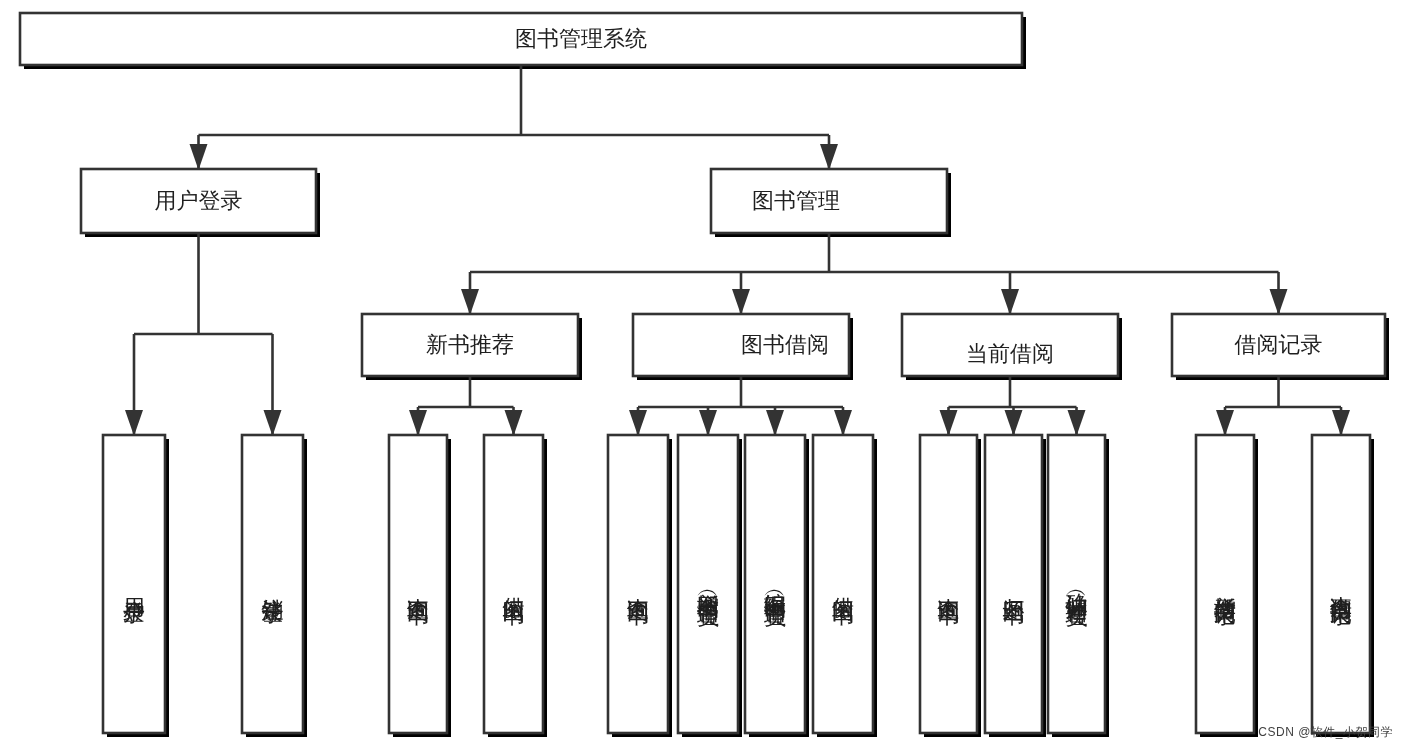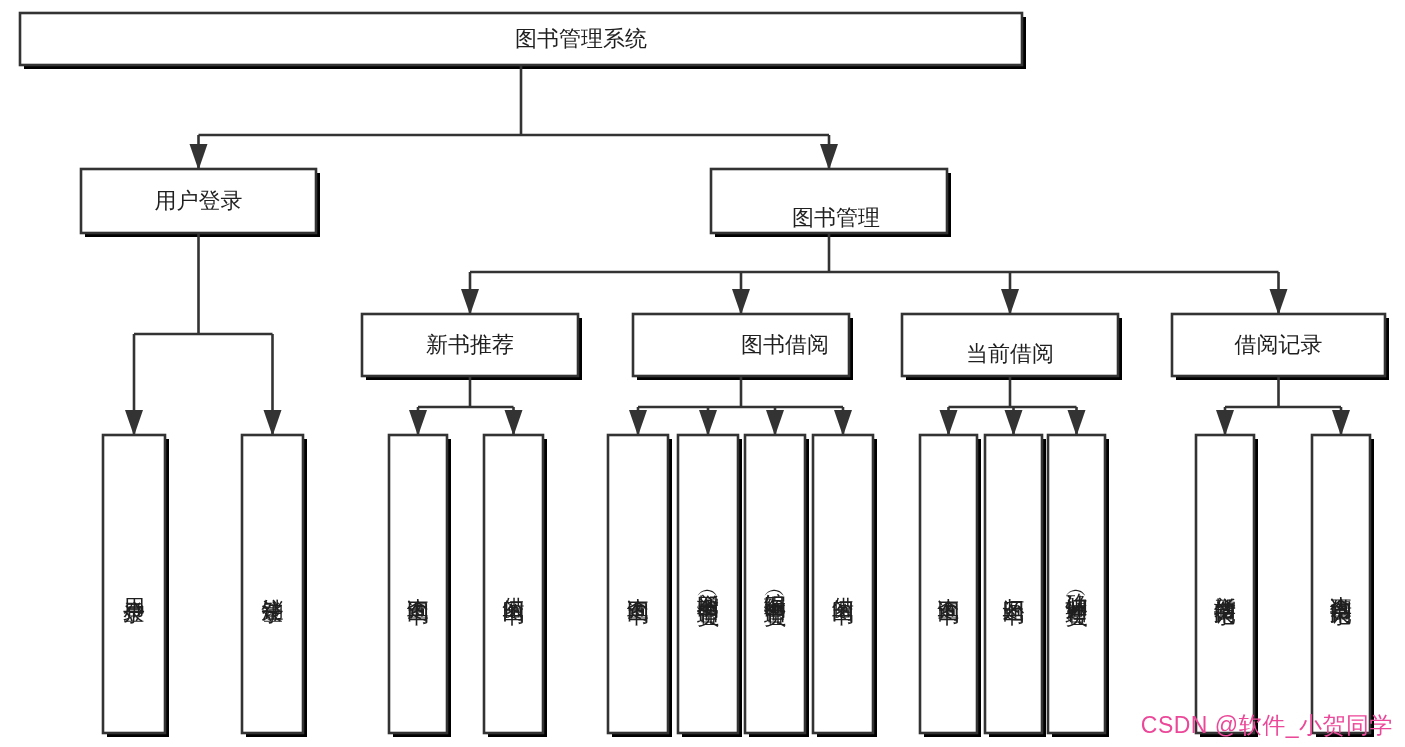--- a/index.html
+++ b/index.html
@@ -38,22 +38,22 @@
     stroke-linecap: butt;
   }
   .arrow-head {
     fill: #333333;
   }
   .watermark {
     position: absolute;
     right: 12px;
     bottom: 6px;
     font-family: "Liberation Sans", "DejaVu Sans", sans-serif;
-    font-size: 23px;
-    color: #ec4899;
+    font-size: 12px;
+    color: #404040;
     letter-spacing: 0.5px;
     white-space: nowrap;
     pointer-events: none;
   }
   .vtext-wrap {
     position: absolute;
     display: flex;
     align-items: center;
     justify-content: center;
     pointer-events: none;
@@ -186,21 +186,21 @@
         <rect x="1312" y="435" width="58" height="298" class="node-box"></rect>
       </g>
   </svg>
   <div id="label-layer">
       <div class="htext-wrap" style="left: 20px; top: 13px; width: 1122px; height: 52px;">
         <span class="htext">图书管理系统</span>
       </div>
       <div class="htext-wrap" style="left: 81px; top: 169px; width: 235px; height: 64px;">
         <span class="htext">用户登录</span>
       </div>
-      <div class="htext-wrap" style="left: 718px; top: 169px; width: 236px; height: 64px; align-items: flex-end;">
+      <div class="htext-wrap" style="left: 678px; top: 169px; width: 236px; height: 64px;">
         <span class="htext">图书管理</span>
       </div>
       <div class="htext-wrap" style="left: 362px; top: 314px; width: 216px; height: 62px; text-align: center;">
         <span class="htext">新书推荐</span>
       </div>
       <div class="htext-wrap" style="left: 633px; top: 314px; width: 216px; height: 62px; padding-left: 44px;">
         <span class="htext">图书借阅</span>
       </div>
       <div class="htext-wrap" style="left: 902px; top: 314px; width: 216px; height: 80px;">
         <span class="htext">当前借阅</span>

